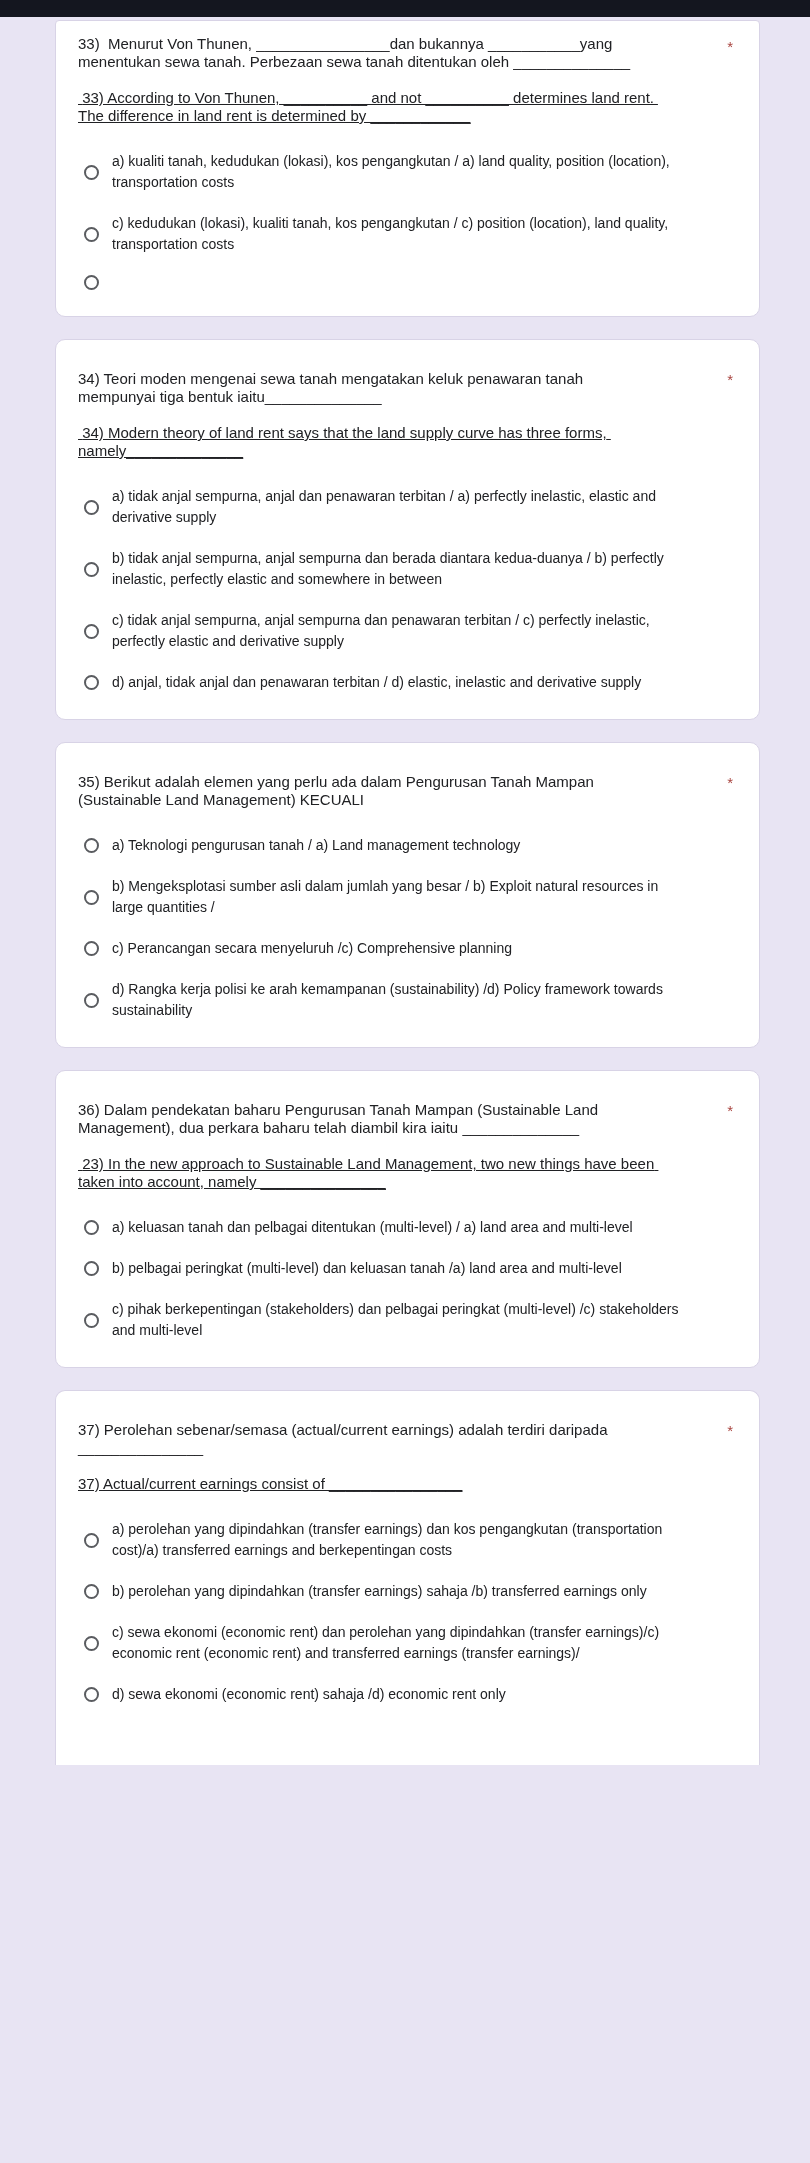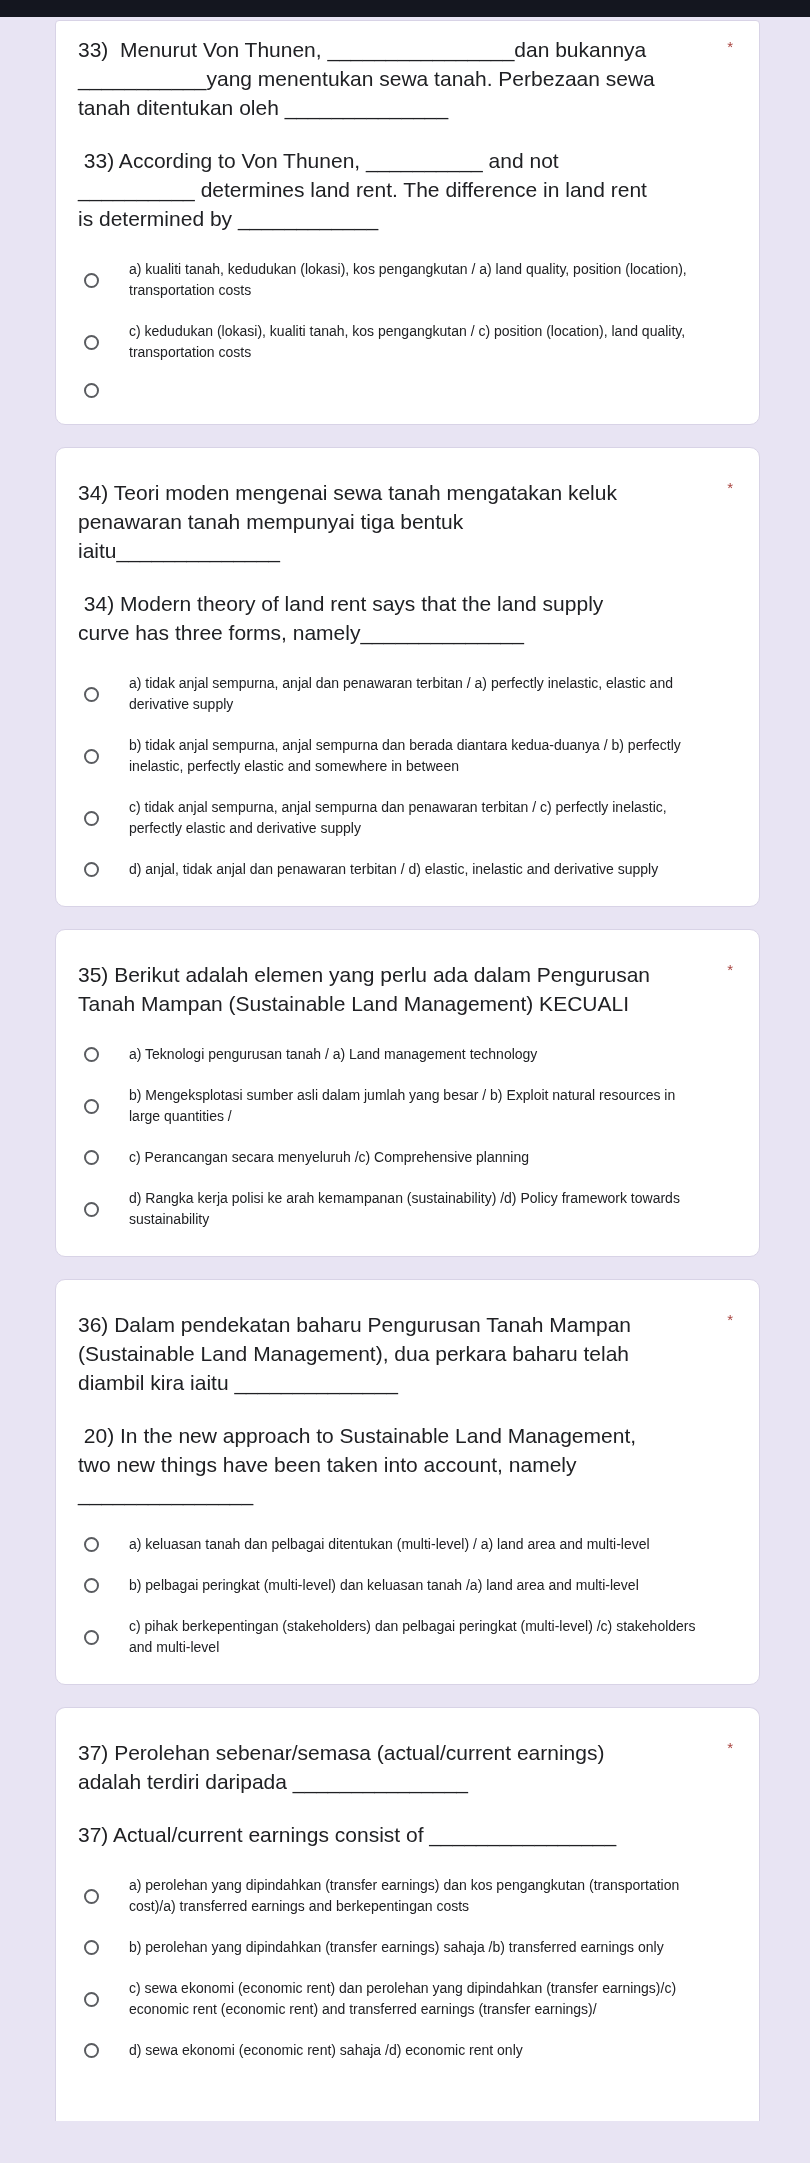--- a/index.html
+++ b/index.html
@@ -41,44 +41,44 @@
     border-top-left-radius:4px;
     border-top-right-radius:4px;
   }
   .card.last{
     border-bottom-left-radius:0;
     border-bottom-right-radius:0;
     border-bottom:none;
     padding-bottom:60px;
   }
   .q-text{
-    font-size:21px;
-    line-height:29px;
+    font-size:15px;
+    line-height:18px;
     max-width:580px;
     white-space:pre-wrap;
     font-weight:400;
   }
-  .q-text.en{margin-top:24px;}
+  .q-text.en{margin-top:18px;text-decoration:underline;}
   .required{
     position:absolute;
     top:32px;
     right:26px;
     color:var(--required-color);
     font-size:15px;
     line-height:15px;
   }
   .card.first .required{top:18px;}
   .options{
     margin-top:26px;
     margin-left:6px;
   }
   .option{
     display:flex;
     align-items:center;
-    gap:30px;
+    gap:13px;
     margin-bottom:20px;
     cursor:pointer;
   }
   .option:last-child{margin-bottom:0;}
   .radio{
     flex:none;
     width:15px;
     height:15px;
     border:2px solid var(--radio-border-color);
     border-radius:50%;
@@ -159,21 +159,21 @@
       <div class="option">
         <span class="radio"></span>
         <span class="option-text">d) Rangka kerja polisi ke arah kemampanan (sustainability) /d) Policy framework towards sustainability</span>
       </div>
     </div>
   </section>
 
   <section class="card">
     <span class="required">*</span>
     <p class="q-text ms">36) Dalam pendekatan baharu Pengurusan Tanah Mampan (Sustainable Land Management), dua perkara baharu telah diambil kira iaitu ______________</p>
-    <p class="q-text en"> 20) In the new approach to Sustainable Land Management, two new things have been taken into account, namely _______________</p>
+    <p class="q-text en"> 23) In the new approach to Sustainable Land Management, two new things have been taken into account, namely _______________</p>
     <div class="options">
       <div class="option">
         <span class="radio"></span>
         <span class="option-text">a) keluasan tanah dan pelbagai ditentukan (multi-level) / a) land area and multi-level</span>
       </div>
       <div class="option">
         <span class="radio"></span>
         <span class="option-text">b) pelbagai peringkat (multi-level) dan keluasan tanah /a) land area and multi-level</span>
       </div>
       <div class="option">

